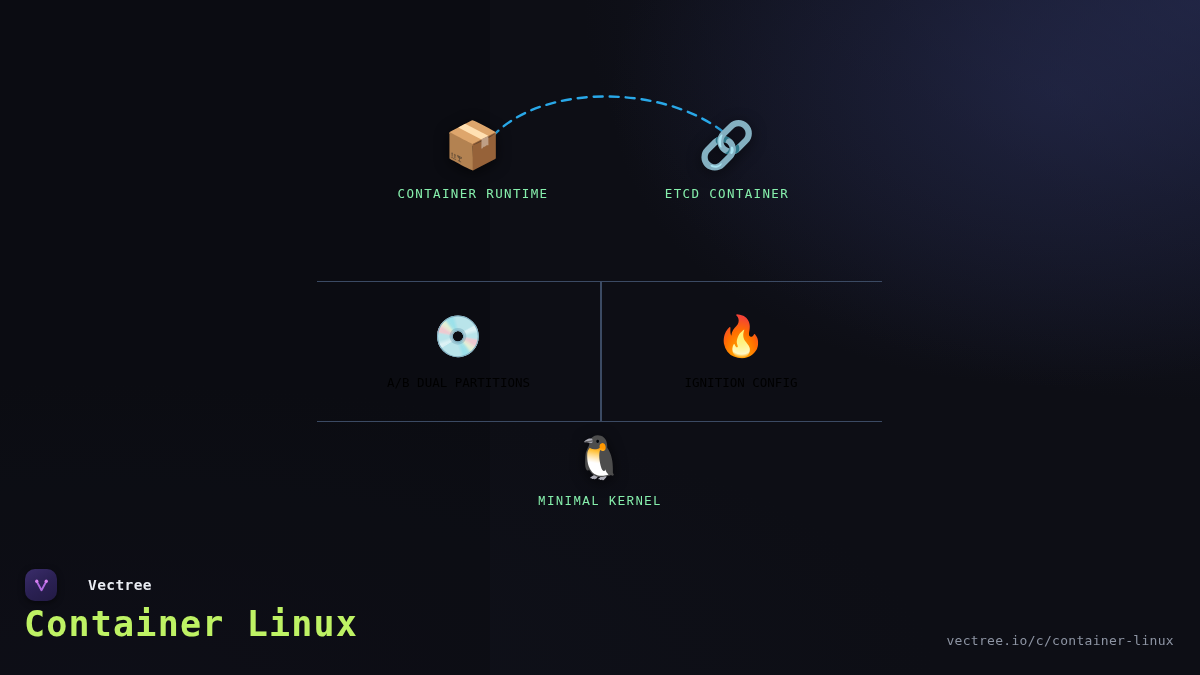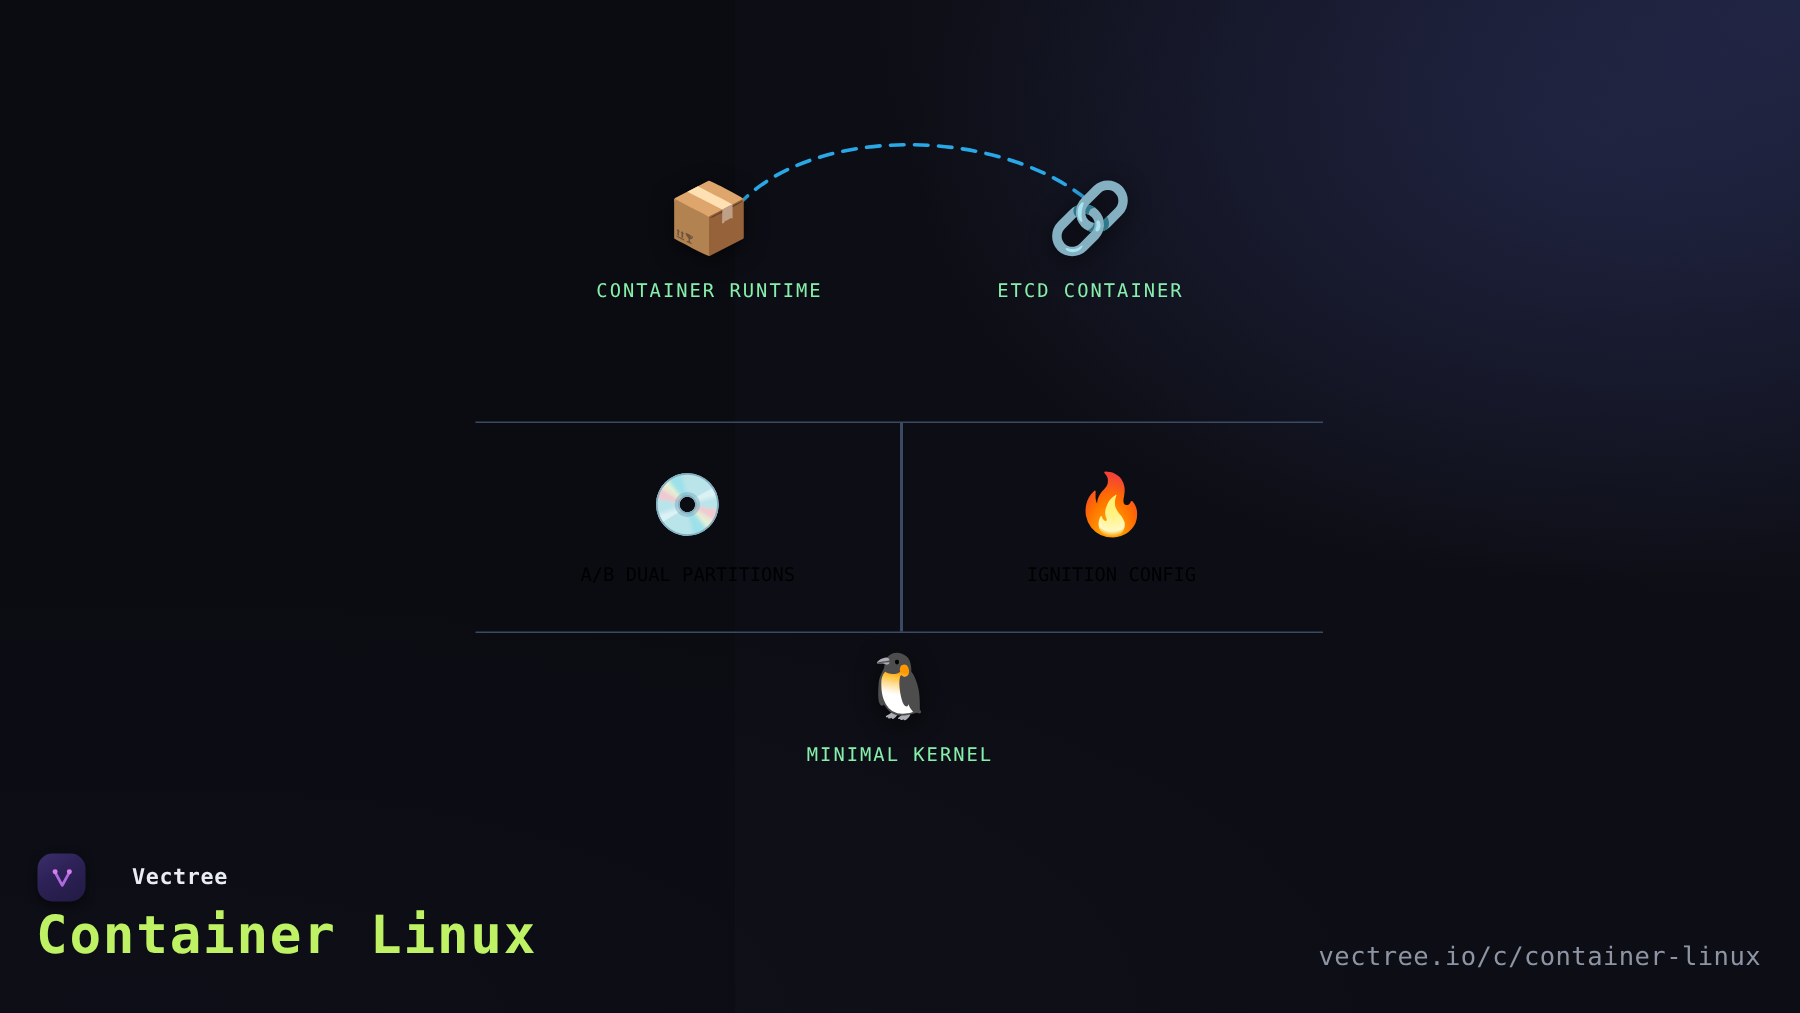--- a/index.html
+++ b/index.html
@@ -90,21 +90,21 @@
     align-items:center; justify-content:center;
   }
   #cell-partitions { left:0;   width:283px; }
   #cell-ignition   { left:283px; width:282px; }
   .mid-cell .glyph   { font-size:40px; }
   .mid-cell .caption { font-size:12.5px; margin-top:15px; }
 
   
   #node-kernel { top:437px; left:470px; width:260px; }
   #node-kernel .glyph   { font-size:42px; }
-  #node-kernel .caption { font-size:12.5px; margin-top:16px; }
+  #node-kernel .caption { font-size:12.5px; margin-top:16px;font-family:Liberation Mono, monospace; }
 
   
   #footer {
     position:absolute;
     left:0; right:0; bottom:0; height:115px;
     z-index:10;
   }
 
   #brand-row {
     position:absolute;
@@ -134,21 +134,21 @@
     font-size:35px; font-weight:bold;
     color:#bef264;
     letter-spacing:1.2px;
     white-space:nowrap;
   }
 
   #footer-url {
     position:absolute;
     right:26px; bottom:27px;
     font-family:"DejaVu Sans Mono", monospace;
-    font-size:17px;
+    font-size:13px;
     color:#8d94a3;
     letter-spacing:0.3px;
     white-space:nowrap;
   }
 </style>
 </head>
 <body>
 
 <div id="bg-base"></div>
 <div id="bg-glow"></div>

